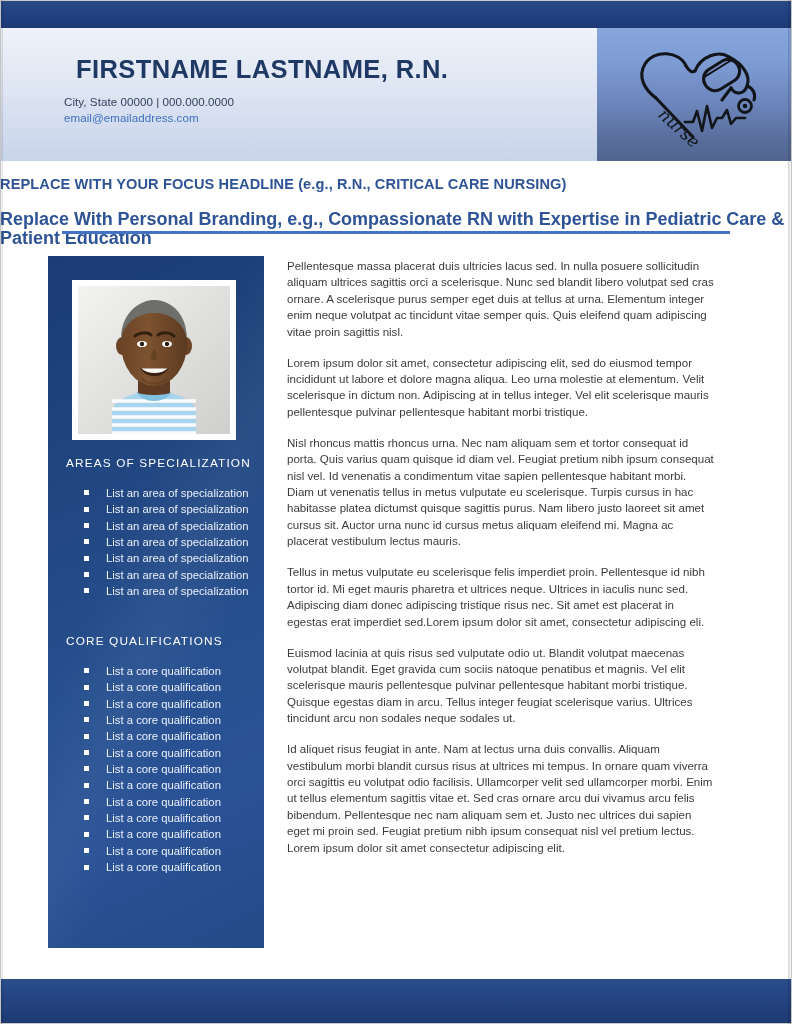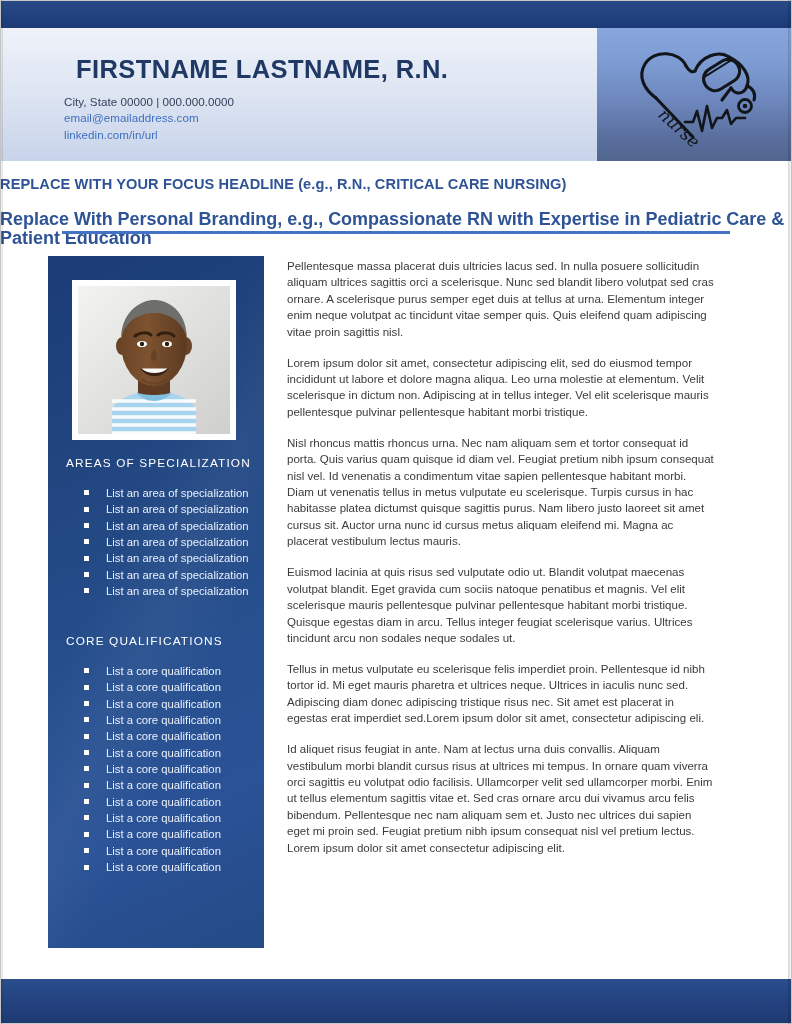--- a/index.html
+++ b/index.html
@@ -209,21 +209,20 @@
 
 <div id="page">
 
   <div id="top-band"></div>
 
   <div id="header">
     <div id="header-inner">
       <div id="name">FIRSTNAME LASTNAME, R.N.</div>
       <div class="contact-line" id="contact-location">City, State 00000  |  000.000.0000</div>
       <div class="contact-line" id="contact-email">email@emailaddress.com</div>
-      <div class="contact-line" id="contact-linkedin">linkedin.com/in/url</div>
     </div>
   </div>
 
   <div id="logo-panel">
     <svg id="logo-svg" width="144" height="112" viewBox="0 0 144 112">
       <g fill="none" stroke="#12151a" stroke-width="3.1" stroke-linecap="round" stroke-linejoin="round">
 
         <path d="M63 28 C57 13, 31 11, 22 26 C14 39, 22 52, 33 60"></path>
 
         <path d="M33 60 L70 99"></path>
@@ -349,22 +348,22 @@
         <div class="side-item"><span class="bullet"></span><span>List a core qualification</span></div>
         <div class="side-item"><span class="bullet"></span><span>List a core qualification</span></div>
         <div class="side-item"><span class="bullet"></span><span>List a core qualification</span></div>
       </div>
   </div>
 
   <div id="body-col">
       <p class="body-para">Pellentesque massa placerat duis ultricies lacus sed. In nulla posuere sollicitudin aliquam ultrices sagittis orci a scelerisque. Nunc sed blandit libero volutpat sed cras ornare. A scelerisque purus semper eget duis at tellus at urna. Elementum integer enim neque volutpat ac tincidunt vitae semper quis. Quis eleifend quam adipiscing vitae proin sagittis nisl.</p>
       <p class="body-para">Lorem ipsum dolor sit amet, consectetur adipiscing elit, sed do eiusmod tempor incididunt ut labore et dolore magna aliqua. Leo urna molestie at elementum. Velit scelerisque in dictum non. Adipiscing at in tellus integer. Vel elit scelerisque mauris pellentesque pulvinar pellentesque habitant morbi tristique.</p>
       <p class="body-para">Nisl rhoncus mattis rhoncus urna. Nec nam aliquam sem et tortor consequat id porta. Quis varius quam quisque id diam vel. Feugiat pretium nibh ipsum consequat nisl vel. Id venenatis a condimentum vitae sapien pellentesque habitant morbi. Diam ut venenatis tellus in metus vulputate eu scelerisque. Turpis cursus in hac habitasse platea dictumst quisque sagittis purus. Nam libero justo laoreet sit amet cursus sit. Auctor urna nunc id cursus metus aliquam eleifend mi. Magna ac placerat vestibulum lectus mauris.</p>
+      <p class="body-para">Tellus in metus vulputate eu scelerisque felis imperdiet proin. Pellentesque id nibh tortor id. Mi eget mauris pharetra et ultrices neque. Ultrices in iaculis nunc sed. Adipiscing diam donec adipiscing tristique risus nec. Sit amet est placerat in egestas erat imperdiet sed.Lorem ipsum dolor sit amet, consectetur adipiscing eli.</p>
       <p class="body-para">Euismod lacinia at quis risus sed vulputate odio ut. Blandit volutpat maecenas volutpat blandit. Eget gravida cum sociis natoque penatibus et magnis. Vel elit scelerisque mauris pellentesque pulvinar pellentesque habitant morbi tristique. Quisque egestas diam in arcu. Tellus integer feugiat scelerisque varius. Ultrices tincidunt arcu non sodales neque sodales ut.</p>
-      <p class="body-para">Tellus in metus vulputate eu scelerisque felis imperdiet proin. Pellentesque id nibh tortor id. Mi eget mauris pharetra et ultrices neque. Ultrices in iaculis nunc sed. Adipiscing diam donec adipiscing tristique risus nec. Sit amet est placerat in egestas erat imperdiet sed.Lorem ipsum dolor sit amet, consectetur adipiscing eli.</p>
       <p class="body-para">Id aliquet risus feugiat in ante. Nam at lectus urna duis convallis. Aliquam vestibulum morbi blandit cursus risus at ultrices mi tempus. In ornare quam viverra orci sagittis eu volutpat odio facilisis. Ullamcorper velit sed ullamcorper morbi. Enim ut tellus elementum sagittis vitae et. Sed cras ornare arcu dui vivamus arcu felis bibendum. Pellentesque nec nam aliquam sem et. Justo nec ultrices dui sapien eget mi proin sed. Feugiat pretium nibh ipsum consequat nisl vel pretium lectus. Lorem ipsum dolor sit amet consectetur adipiscing elit.</p>
     </div>
 
   <div id="bottom-band"></div>
 
   <div id="page-border"></div>
   <div id="page-shadow-l"></div>
   <div id="page-shadow-r"></div>
 </div>
 

